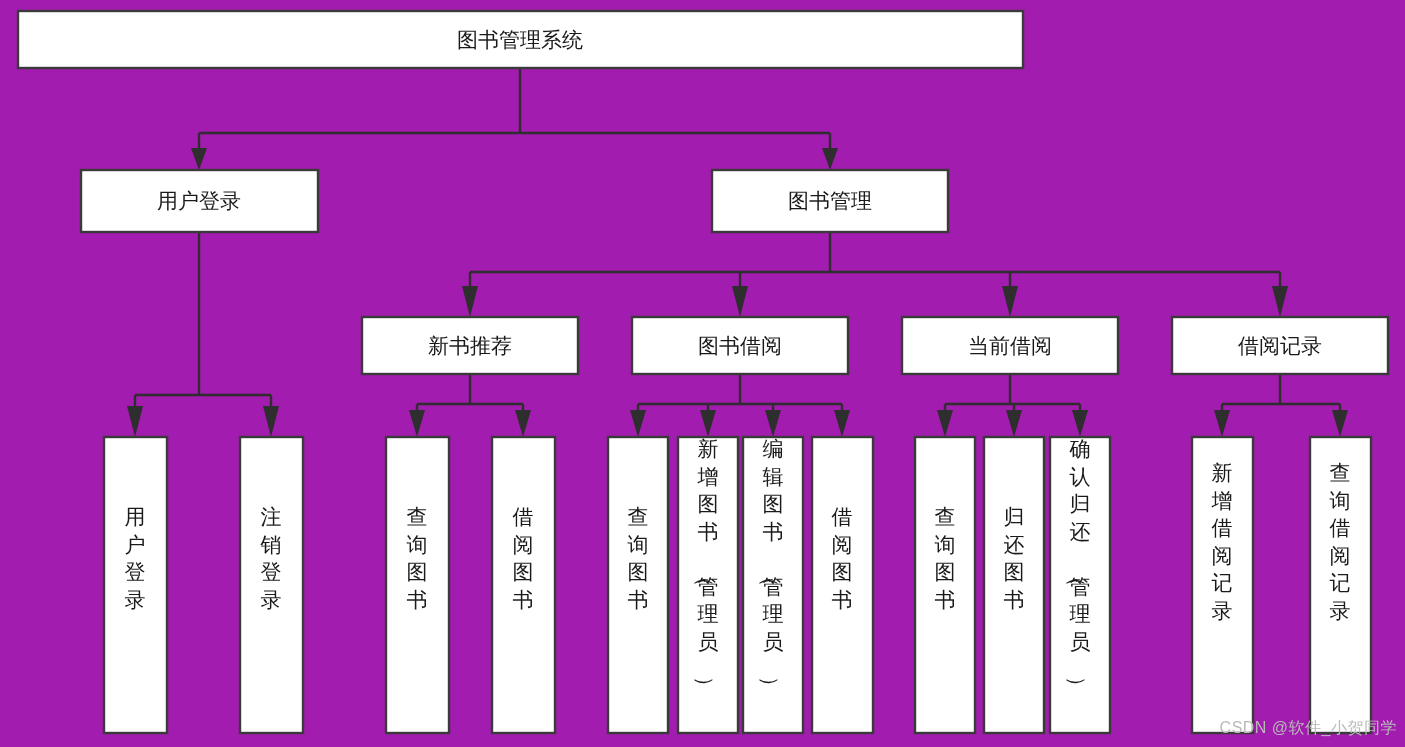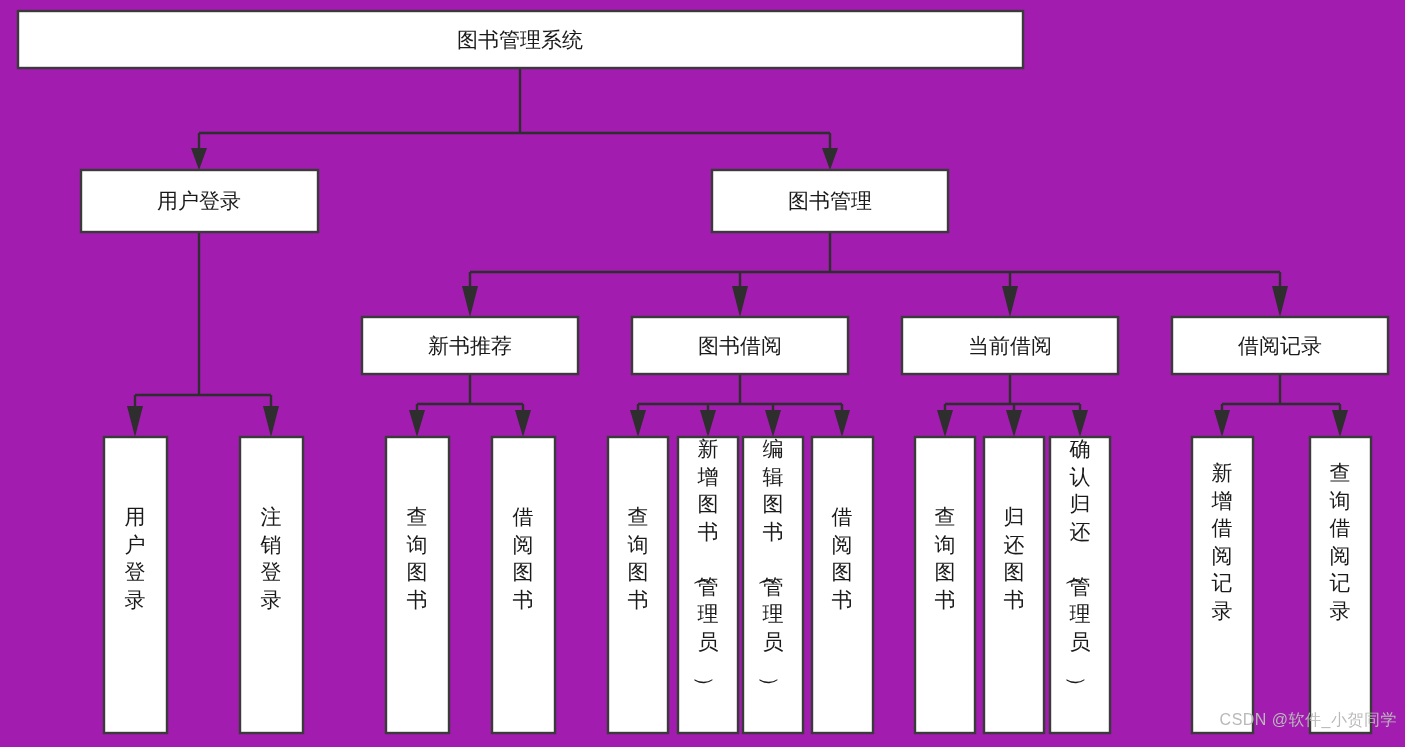--- a/index.html
+++ b/index.html
@@ -50,21 +50,21 @@
     stroke-width: 2.4;
     fill: none;
   }
   .arrow-head {
     fill: #2e2e2e;
     stroke: none;
   }
   .watermark {
     position: absolute;
     right: 8px;
-    bottom: 16px;
+    bottom: 8px;
     font-family: "Liberation Sans", "DejaVu Sans", sans-serif;
     font-size: 16px;
     color: #b9b9b9;
     letter-spacing: 0.5px;
     white-space: nowrap;
     pointer-events: none;
   }
 </style>
 </head>
 <body>

